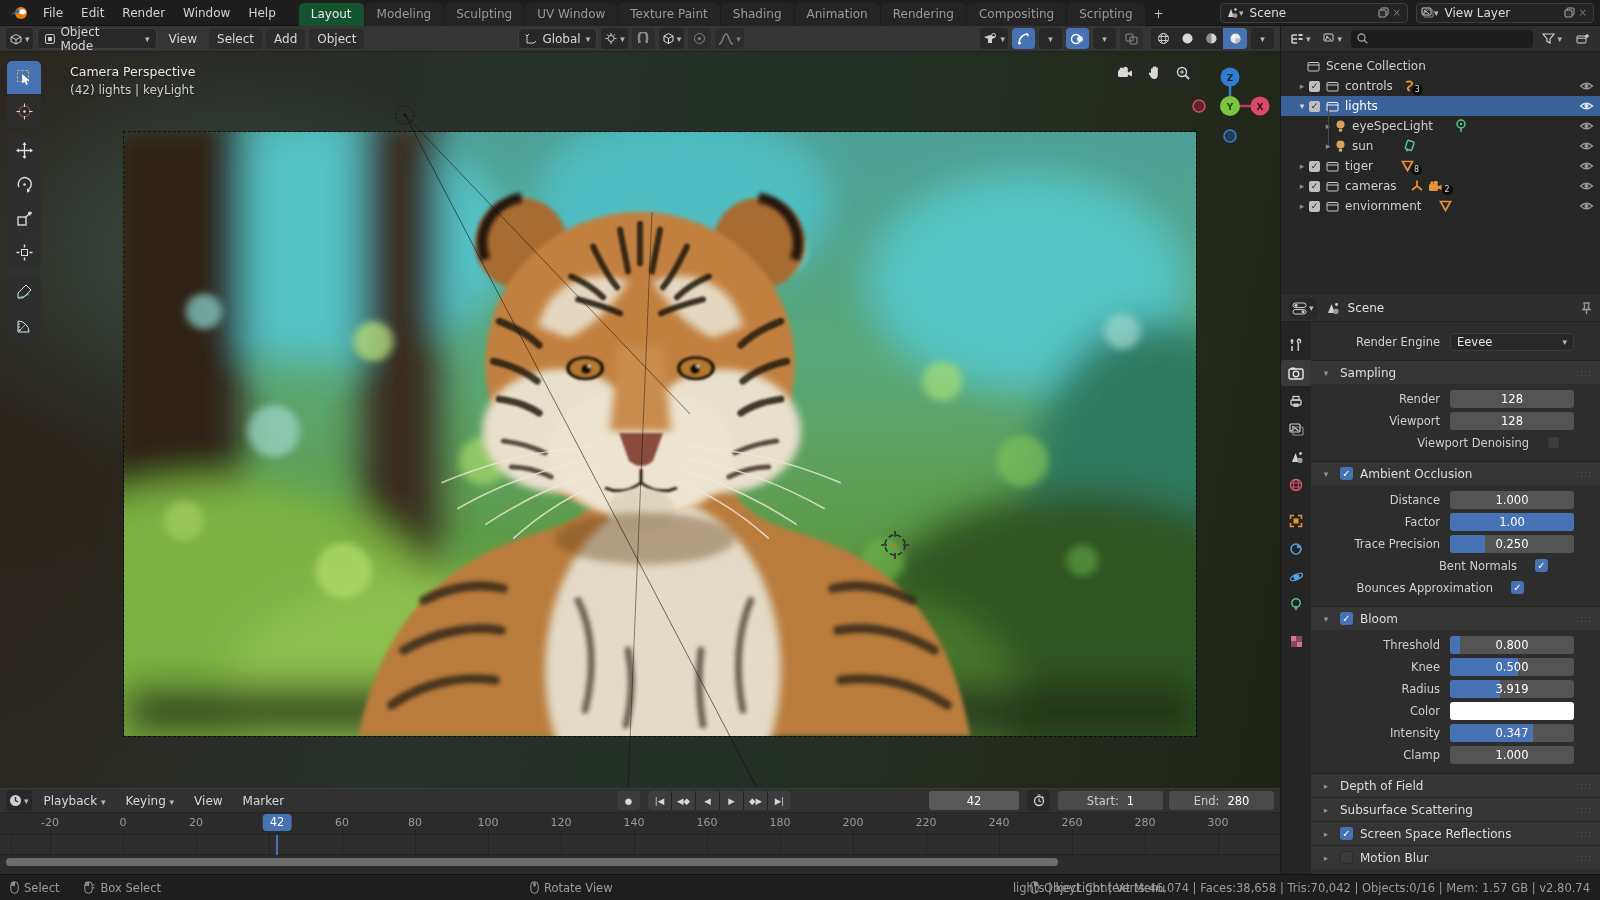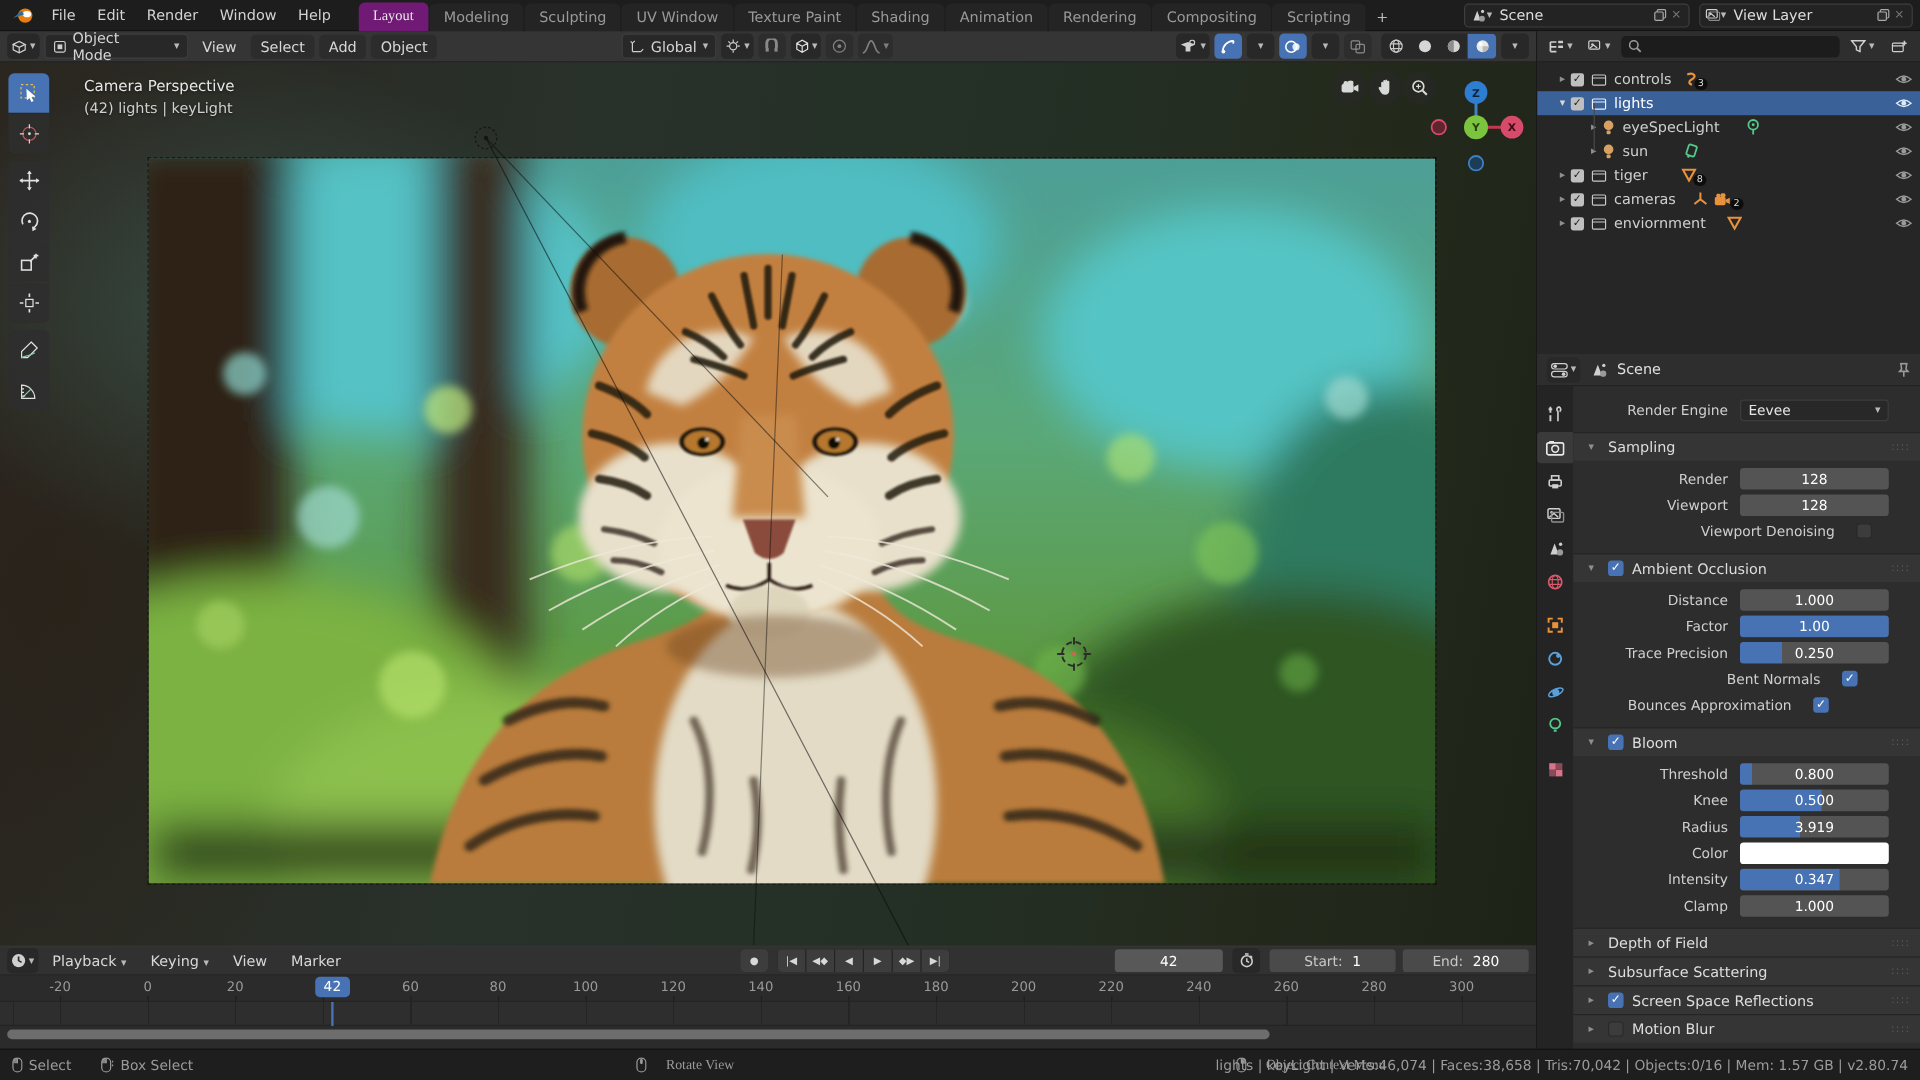--- a/index.html
+++ b/index.html
@@ -8,21 +8,21 @@
        font-family:"DejaVu Sans","Liberation Sans",sans-serif;font-size:12px;color:#d5d5d5;
        -webkit-font-smoothing:antialiased;}
   .abs{position:absolute;}
 
   
   #topbar{left:0;top:0;width:1600px;height:26px;background:#1d1d1d;border-bottom:1px solid #131313;
           display:flex;align-items:center;padding:0 6px;}
   .menu-item{padding:3px 9px;color:#d3d3d3;border-radius:3px;cursor:default;}
   .tabs{display:flex;align-items:flex-end;margin-left:14px;height:26px;gap:1px;}
   .tab{padding:4px 12px 5px;color:#9a9a9a;background:#242424;border-radius:5px 5px 0 0;font-size:12px;}
-  .tab.active{background:#701a75;color:#e8e8e8;font-family:Liberation Serif, serif;}
+  .tab.active{background:#14532d;color:#e8e8e8;}
   .tab.plus{padding:4px 8px 5px;background:transparent;color:#bbb;}
   .id-widget{display:flex;align-items:center;height:20px;background:#232323;border:1px solid #3e3e3e;
              border-radius:4px;padding:0 4px;margin-left:8px;}
   .id-widget .lbl{padding:0 6px;color:#ddd;}
   .id-widget .mini{color:#9a9a9a;font-size:10px;padding:0 2px;}
   .spacer{flex:1;}
 
   
   #vp-header{left:0;top:26px;width:1280px;height:26px;background:#353535;border-bottom:1px solid #222;
              display:flex;align-items:center;padding:0 6px;gap:4px;}
@@ -123,21 +123,21 @@
      background-image:repeating-linear-gradient(90deg, rgba(0,0,0,.22) 0 1px, transparent 1px 73px);
      background-position:50px 0;border-bottom:1px solid #232323;}
   #playhead-line{position:absolute;left:276px;top:0;width:2px;height:20px;background:#4772b3;}
   #tl-scroll{position:relative;height:14px;background:#2b2b2b;}
   #tl-scroll .bar{position:absolute;left:6px;top:3px;width:1052px;height:8px;background:#6d6d6d;border-radius:4px;}
 
   
   #statusbar{left:0;top:874px;width:1600px;height:26px;background:#1e1e1e;border-top:1px solid #121212;
              display:flex;align-items:center;color:#9b9b9b;font-size:11.5px;padding:0 10px;gap:7px;}
   .mousehint{display:flex;align-items:center;gap:5px;}
-  .sb-abs{position:absolute;display:flex;align-items:center;gap:16px;font-family:Liberation Serif, serif;}
+  .sb-abs{position:absolute;display:flex;align-items:center;gap:5px;}
   #sb-info{margin-left:auto;color:#9b9b9b;}
 
   svg{display:block;}
 </style>
 </head>
 <body>
 
 <div id="app">
 
   <div id="topbar" class="abs">
@@ -615,20 +615,27 @@
         <span class="hbtn" style="background:none;">
           <svg width="13" height="12" viewBox="0 0 13 12">
               <rect x="1" y="3" width="9" height="7" rx="1" fill="none" stroke="#cfcfcf"></rect>
               <line x1="1" y1="5.2" x2="10" y2="5.2" stroke="#cfcfcf"></line>
               <path d="M11,1 L11,5 M9,3 L13,3" stroke="#cfcfcf" stroke-width="1.3"></path>
             </svg>
         </span>
       </div>
       <div class="otree">
 
+        <div class="orow" style="padding-left:26px;">
+          <svg width="13" height="11" viewBox="0 0 13 11">
+              <rect x="1" y="1.5" width="11" height="8.5" rx="1" fill="none" stroke="#c9c9c9"></rect>
+              <line x1="1" y1="4" x2="12" y2="4" stroke="#c9c9c9"></line>
+            </svg>
+          <span class="olabel">Scene Collection</span>
+        </div>
 
         <div class="orow" style="padding-left:14px;">
           <span class="tw">▸</span>
           <span class="ocheck">✓</span>
           <svg width="13" height="11" viewBox="0 0 13 11">
               <rect x="1" y="1.5" width="11" height="8.5" rx="1" fill="none" stroke="#c9c9c9"></rect>
               <line x1="1" y1="4" x2="12" y2="4" stroke="#c9c9c9"></line>
             </svg>
           <span class="olabel">controls</span>
           <span class="oicons">

